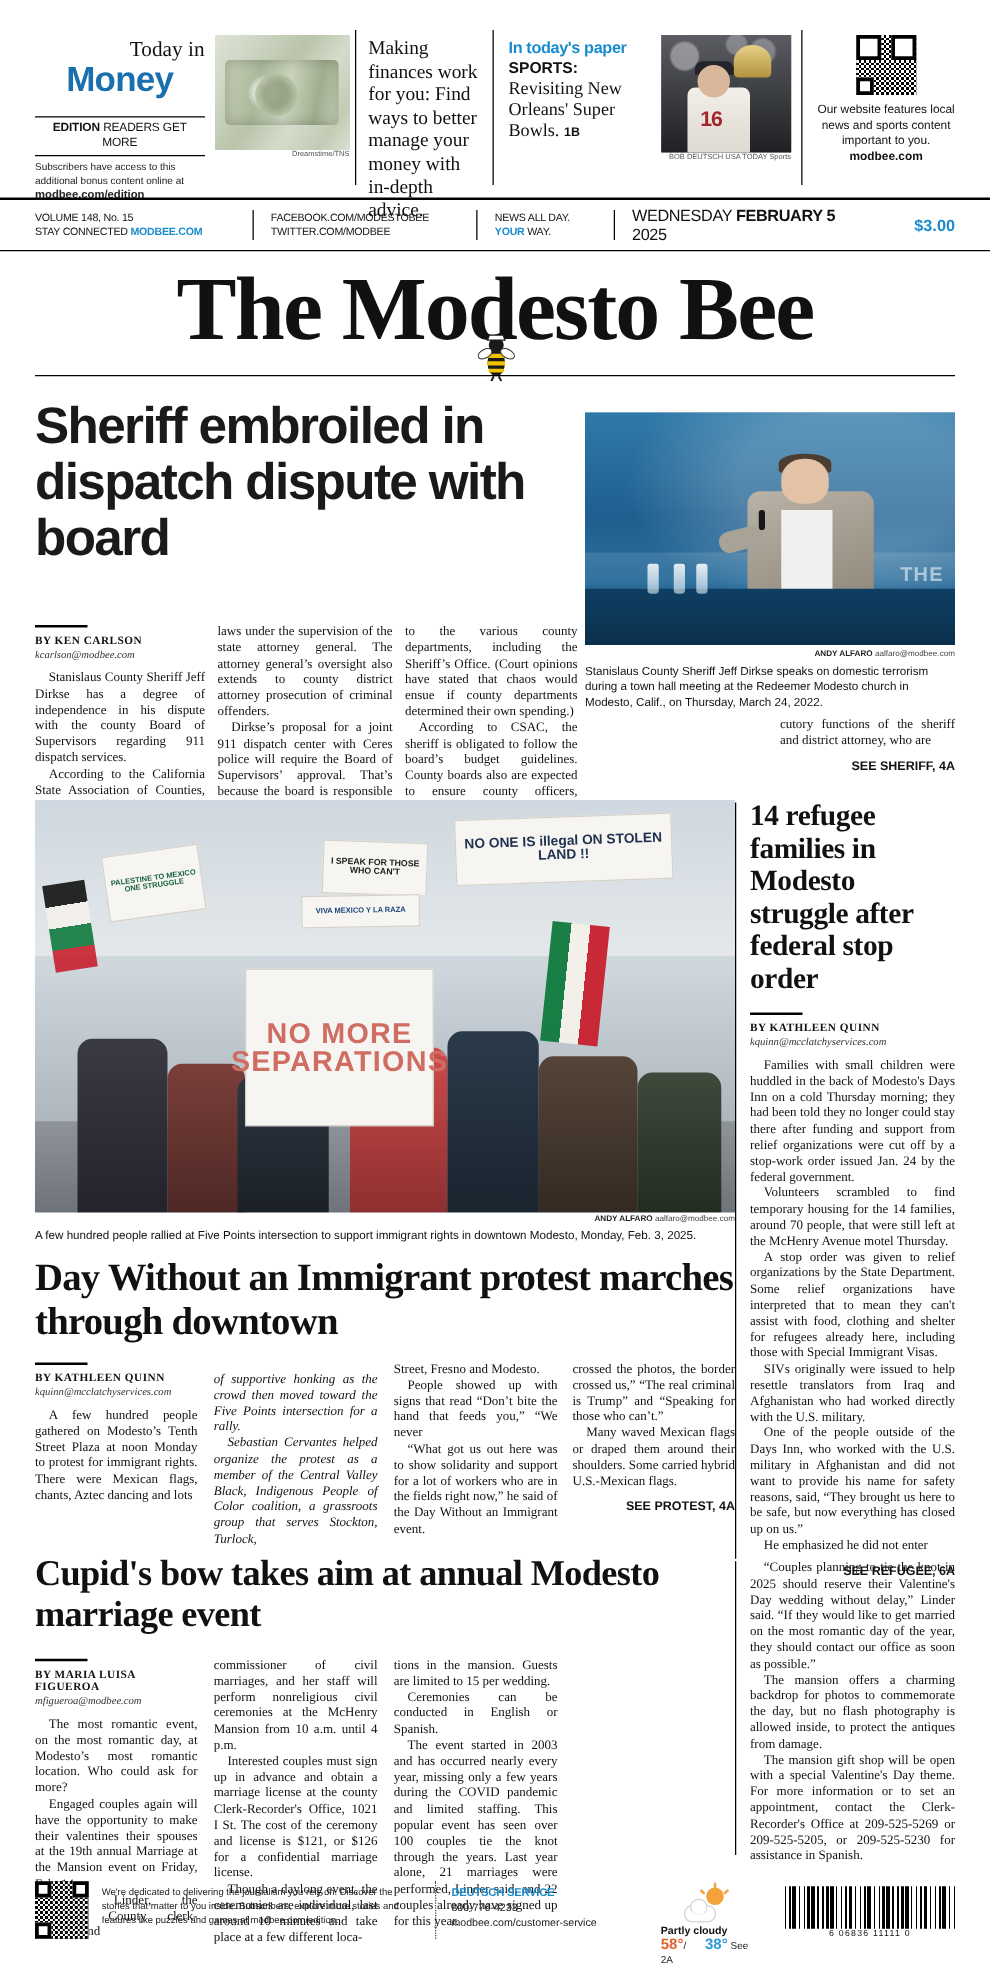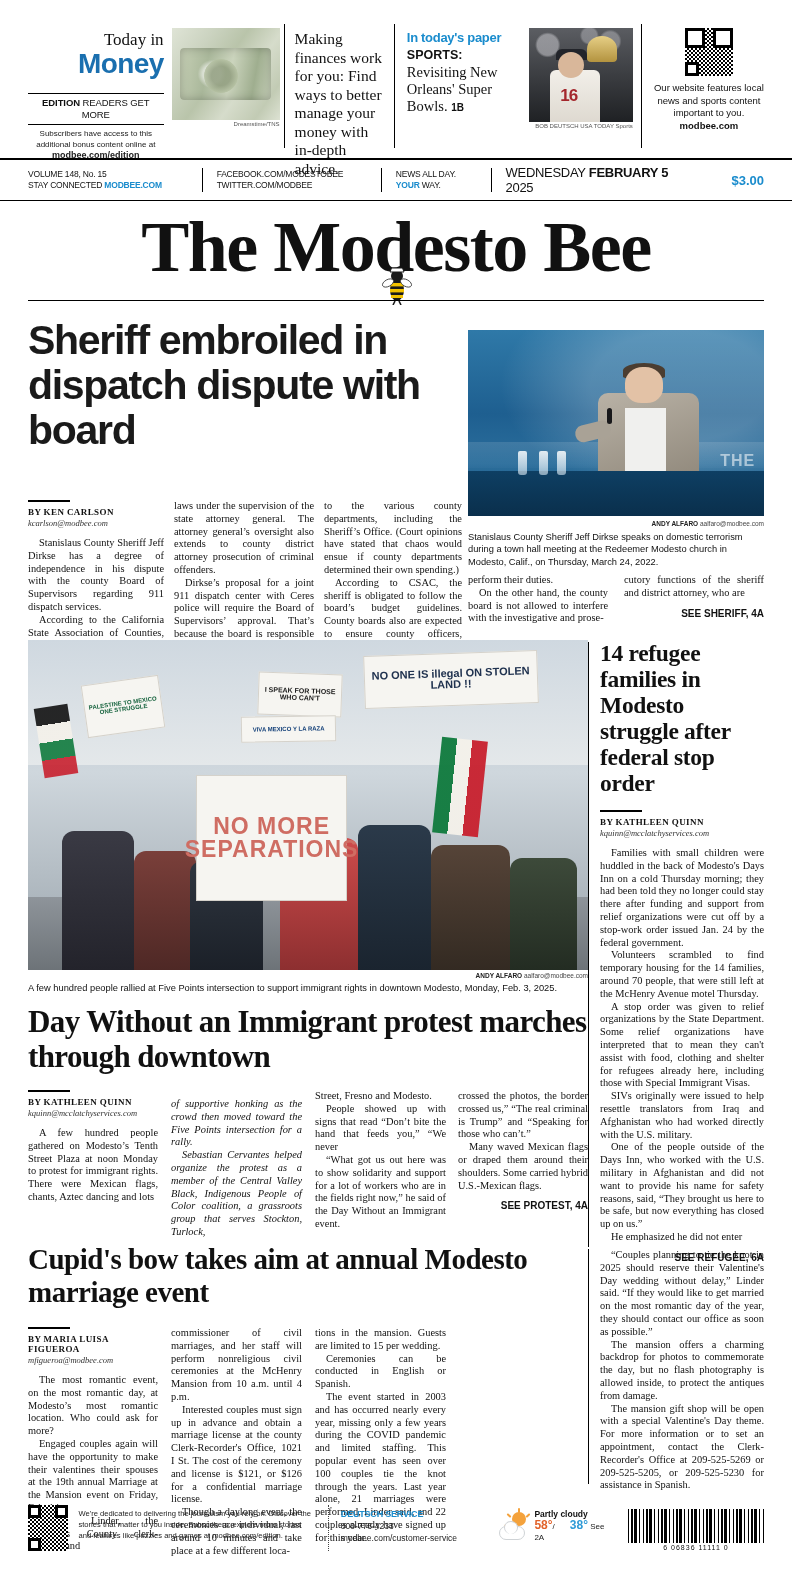--- a/index.html
+++ b/index.html
@@ -20,34 +20,34 @@
     display:flex; align-items:stretch;
   }
   .promo-col { display:flex; flex-direction:column; }
 
   .promo-a { width:152px; padding-right:8px; }
   .todayin {
     text-align:right; font-family:"Liberation Serif", serif;
     font-size:17px; line-height:19px; color:#111; margin-top:6px;
   }
   .money {
-    text-align:right; font-family:"Liberation Sans", sans-serif;
+    text-align:center; font-family:"Liberation Sans", sans-serif;
     font-weight:bold; font-size:28px; line-height:30px; color:#1a6faf;
     letter-spacing:-0.6px;
   }
   .promo-a .divline { border-top:1.5px solid #000; margin:14px 0 3px 0; }
   .edition-line {
     font-family:"Liberation Sans", sans-serif; font-size:9.5px; line-height:12px;
     letter-spacing:-0.1px; color:#111; text-align:center;
   }
   .edition-line b { font-weight:bold; }
   .promo-a .divline2 { border-top:1.5px solid #000; margin:3px 0 4px 0; }
   .sub-blurb {
     font-family:"Liberation Sans", sans-serif; font-size:8px; line-height:10.5px;
-    color:#222; text-align:center;
+    color:#222; 
   }
   .sub-blurb b { font-weight:bold; font-size:9px; }
 
   .promo-img {
     width:108px; background:#cfd6c8; position:relative; overflow:hidden;
     margin:4px 0 0 0; height:92px;
   }
   .money-photo {
     width:100%; height:100%;
     background:
@@ -314,21 +314,21 @@
   }
   .f-qr .c { position:absolute; width:13px; height:13px; background:#fff; border:3px solid #000; }
   .f-qr .c1 { left:0; top:0; } .f-qr .c2 { right:0; top:0; } .f-qr .c3 { left:0; bottom:0; }
   .f-blurb {
     font-family:"Liberation Sans", sans-serif; font-size:7.6px; line-height:11px;
     color:#222; width:270px; padding-top:3px;
   }
   .f-sep { width:1px; border-left:1px dotted #444; height:46px; margin:0 12px; }
   .f-cs { font-family:"Liberation Sans", sans-serif; font-size:8.5px; line-height:12px; color:#222; padding-top:3px; width:150px; }
   .f-cs .hd { font-weight:bold; color:#1a8ccd; font-size:9px; letter-spacing:-0.2px; }
-  .f-weather { display:flex; align-items:center; margin-left:26px; padding-top:4px; }
+  .f-weather { display:flex; align-items:center; margin-left:26px; padding-top:4px;flex-direction:column; }
   .wicon { width:34px; height:30px; position:relative; margin-right:6px; }
   .wsun { position:absolute; right:2px; top:1px; width:14px; height:14px; border-radius:50%;
     background:#f4a23c; }
   .wray { position:absolute; background:#f4a23c; width:2px; height:5px; border-radius:1px; }
   .wcloud { position:absolute; left:0; bottom:1px; width:26px; height:14px; border-radius:8px;
     background:#fff; border:1.6px solid #cfd3d6; }
   .wcloud:before { content:""; position:absolute; left:4px; top:-6px; width:12px; height:12px;
     border-radius:50%; background:#fff; border:1.6px solid #cfd3d6; border-bottom:none; }
   .wtxt { font-family:"Liberation Sans", sans-serif; font-size:8.5px; line-height:11px; color:#111; }
   .wtxt .t1 { font-weight:bold; }
@@ -487,24 +487,20 @@
     <div style="position:absolute; left:146px; top:182px; width:140px;" class="body-col">
       <p class="noind">laws under the supervision of the state attorney general. The attorney general’s oversight also extends to county district attorney prosecution of criminal offenders.</p>
       <p>Dirkse’s proposal for a joint 911 dispatch center with Ceres police will require the Board of Supervisors’ approval. That’s because the board is responsible for allocating funding and staff</p>
     </div>
 
     <div style="position:absolute; left:296px; top:182px; width:138px;" class="body-col">
       <p class="noind">to the various county departments, including the Sheriff’s Office. (Court opinions have stated that chaos would ensue if county departments determined their own spending.)</p>
       <p>According to CSAC, the sheriff is obligated to follow the board’s budget guidelines. County boards also are expected to ensure county officers, including the sheriff, faithfully</p>
     </div>
 
-    <div style="position:absolute; left:440px; top:256px; width:140px;" class="body-col">
-      <p class="noind">perform their duties.</p>
-      <p>On the other hand, the county board is not allowed to interfere with the investigative and prose-</p>
-    </div>
 
     <div style="position:absolute; left:596px; top:256px; width:140px;" class="body-col">
       <p class="noind">cutory functions of the sheriff and district attorney, who are</p>
       <div class="jump">SEE SHERIFF, 4A</div>
     </div>
   </div>
 
   <div class="s2">
     <div class="protest-photo">
       <div class="pp-sky"></div>

